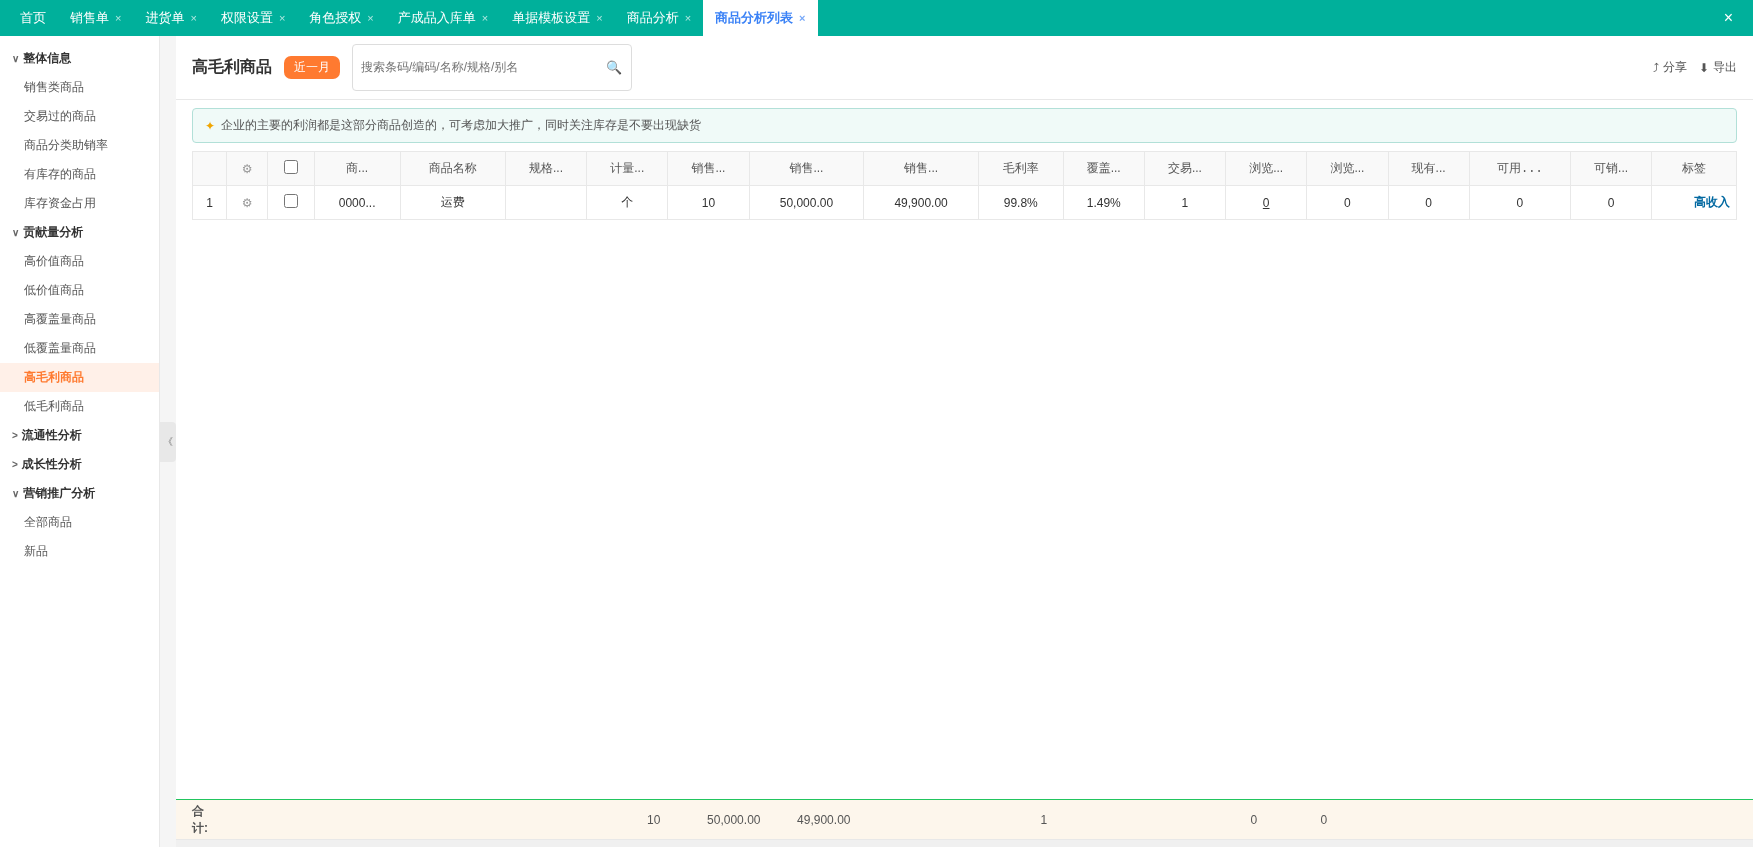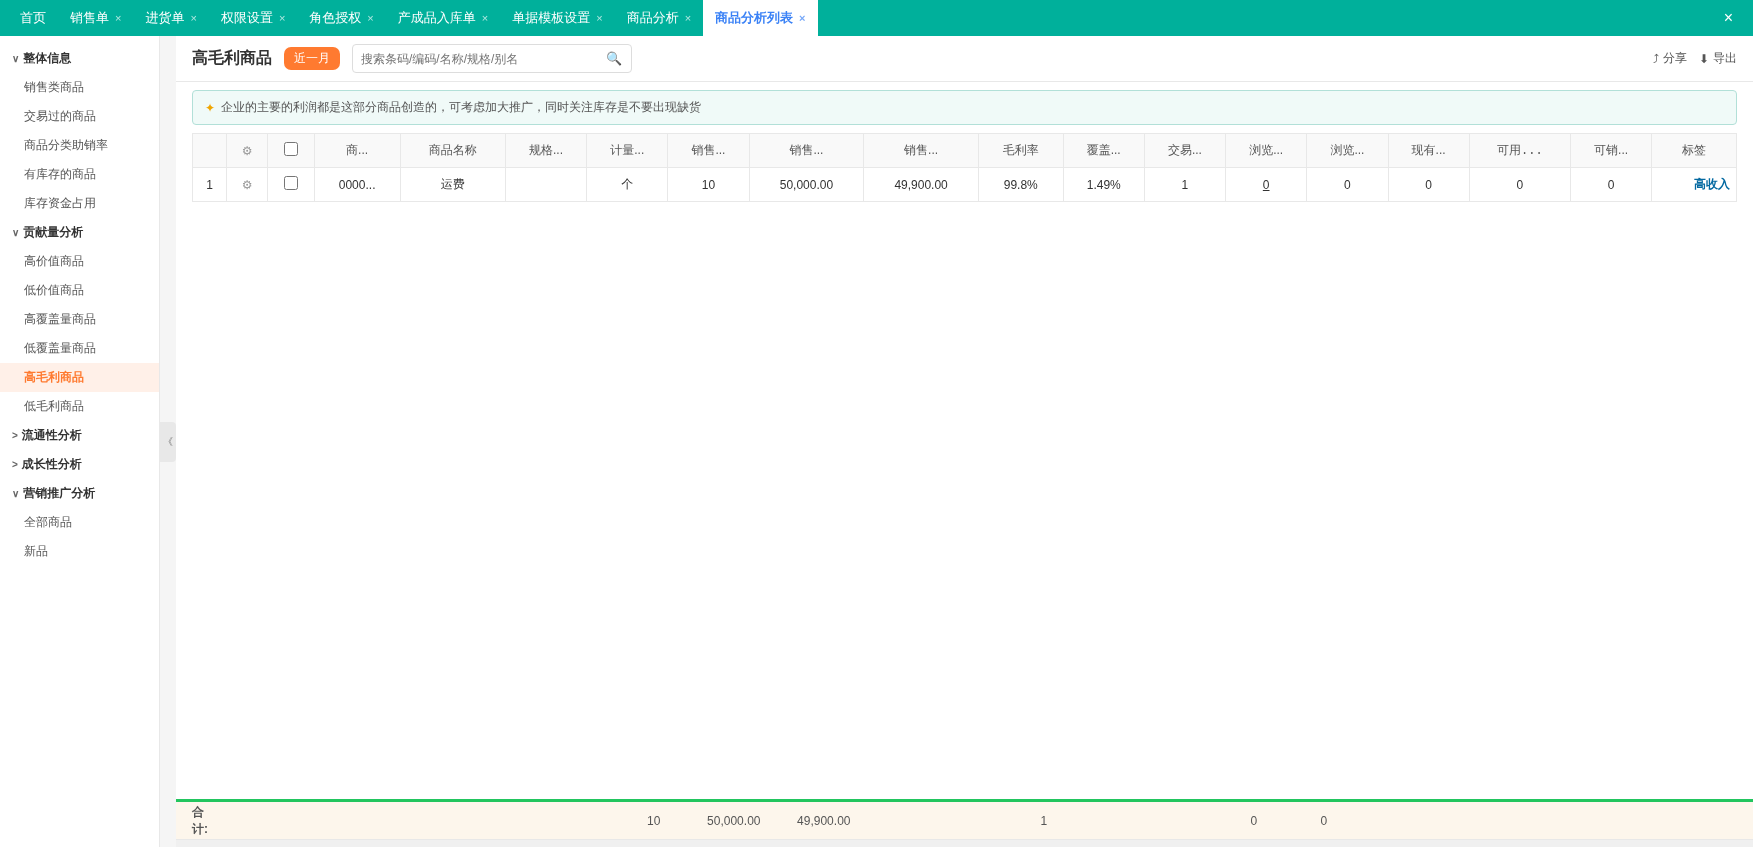--- a/index.html
+++ b/index.html
@@ -91,24 +91,24 @@
       background: #ff7a30;
       color: white;
       border: none;
       border-radius: 7px;
       padding: 3px 10px;
       font-size: 12px;
       cursor: pointer;
     }
     .search-box {
       display: flex;
-      align-items: flex-end;
+      align-items: flex-start;
       border: 1px solid #ddd;
       border-radius: 4px;
-      padding: 6px 8px;
+      padding: 15px 8px;
       gap: 4px;
       flex: 1;
       max-width: 280px;
     }
     .search-box input {
       border: none;
       outline: none;
       font-size: 12px;
       flex: 1;
       color: #999;
@@ -192,21 +192,21 @@
       padding: 8px 6px;
       text-align: center;
       color: #333;
       white-space: nowrap;
     }
 
     
     .footer-summary {
       height: 40px;
       background: #fdf6ec;
-      border-top: 3px solid #22c55e;
+      border-top: 1px solid #22c55e;
       display: flex;
       align-items: center;
       padding: 12px 16px;
       flex-shrink: 0;
       font-size: 12px;
       color: #555;
       gap: 0;
     }
     .footer-label { margin-right: 40px; font-weight: bold; }
     .footer-values {

